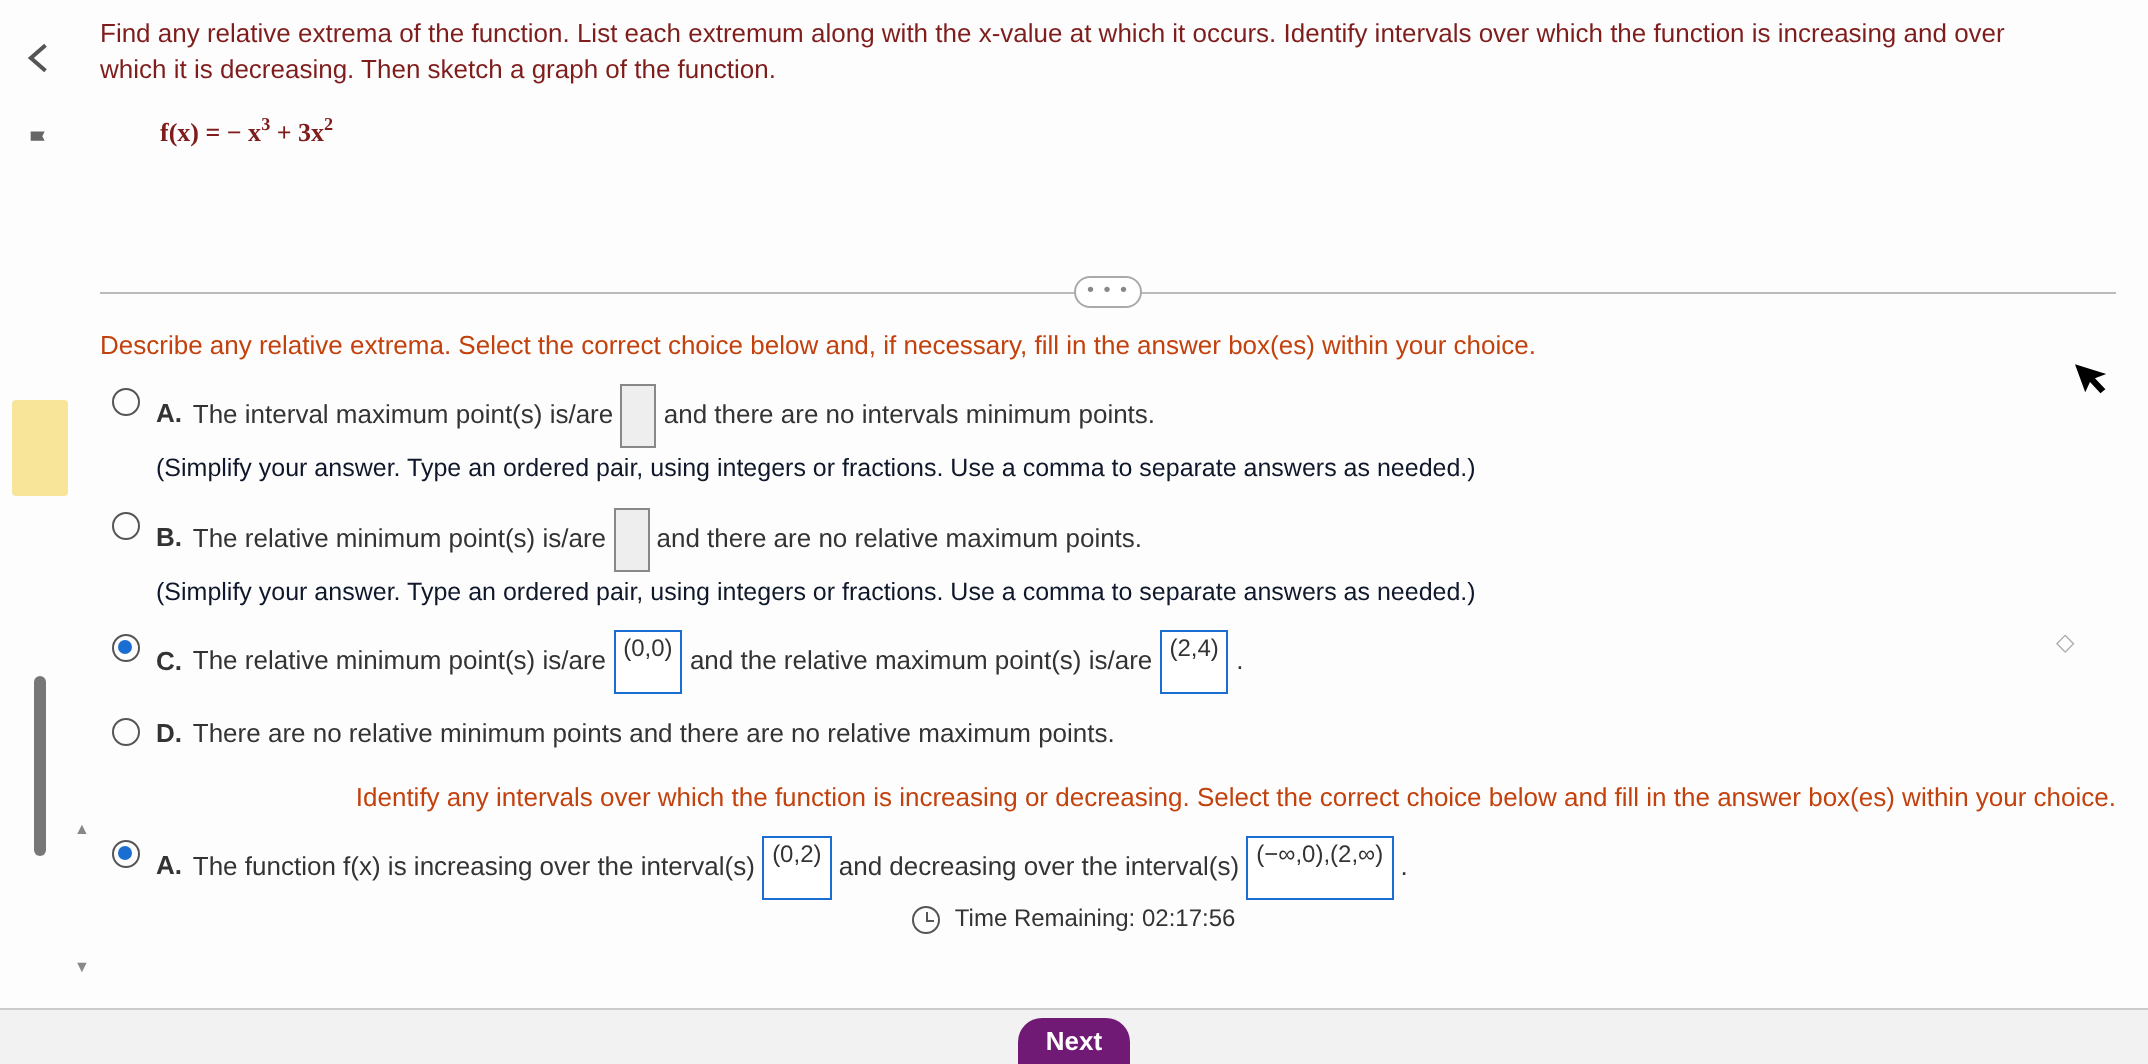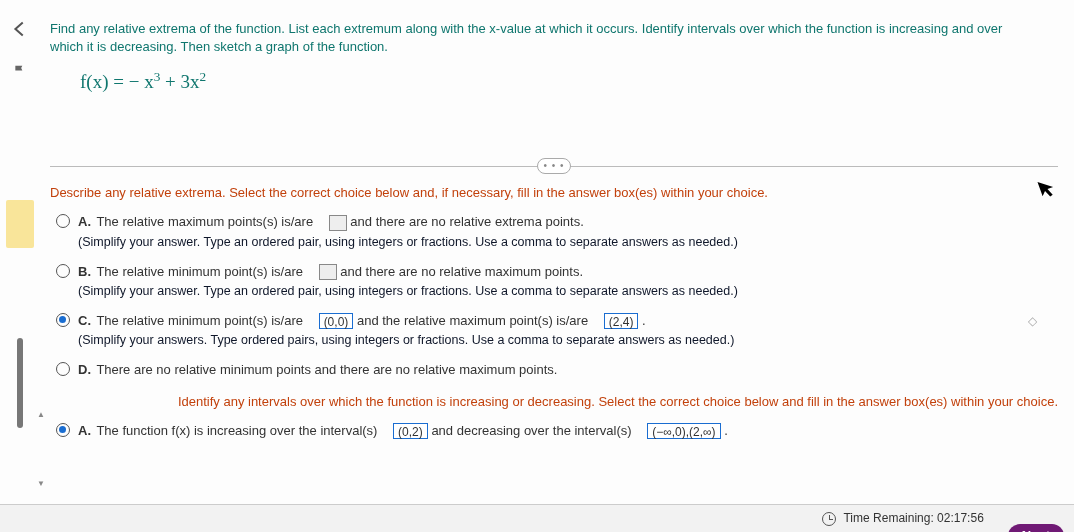--- a/index.html
+++ b/index.html
@@ -59,25 +59,26 @@
     align-items: center;
     gap: 60px;
     color: #888;
     font-size: 8px;
   }
   .content {
     position: absolute;
     left: 50px; right: 10px; top: 0; bottom: 0;
     padding-right: 6px;
   }
-  .prompt-block { padding-top: 20px; line-height: 1.4; color: #0f766e; font-size: 13px; }
+  .prompt-block { padding-top: 8px; line-height: 1.4; color: #7f1d1d; font-size: 13px; }
   .formula {
     margin: 12px 0 0 30px;
-    font-size: 19px;
+    font-size: 13px;
     font-family: "Times New Roman", serif;
+    font-weight: bold;
   }
   .formula sup { font-size: 0.7em; }
   .divider {
     position: relative;
     margin: 70px 0 18px 0;
     height: 1px;
     background: #bbb;
   }
   .divider-pill {
     position: absolute;
@@ -120,26 +121,25 @@
     left: 2px; top: 2px;
     width: 7px; height: 7px;
     background: #1a6dd1;
     border-radius: 50%;
   }
   .choice-body { flex: 1; line-height: 1.5; }
   .choice-letter { font-weight: bold; margin-right: 2px; }
   .ans-box {
     display: inline-block;
     min-width: 18px;
-    height: 16px;
+    height: 32px;
     border: 1px solid #888;
     background: #eee;
     vertical-align: middle;
     padding: 0 2px;
-    margin-left: 12px;
   }
   .ans-box.filled {
     background: #fff;
     border: 1.5px solid #1a6dd1;
     padding: 0 4px;
     font-size: 12px;
     line-height: 16px;
   }
   .hint { color: #0f172a; font-size: 12.5px; }
   .cursor-ptr {
@@ -160,21 +160,22 @@
     position: absolute;
     left: 0; right: 0; bottom: 0;
     height: 28px;
     background: #f2f2f2;
     border-top: 1px solid #ccc;
     display: flex;
     align-items: center;
     justify-content: flex-end;
     padding: 0 10px;
     font-size: 12px;
-    gap: 24px;
+    gap: 8px;
+    flex-direction: column;
   }
   .clock-icon {
     width: 14px; height: 14px;
     border: 1.3px solid #555;
     border-radius: 50%;
     position: relative;
     display: inline-block;
     margin-right: 4px;
     vertical-align: middle;
   }
@@ -239,23 +240,23 @@
   <div class="divider">
     <div class="divider-pill">• • •</div>
   </div>
 
   <div class="section-head">Describe any relative extrema. Select the correct choice below and, if necessary, fill in the answer box(es) within your choice.</div>
 
   <div class="choice">
     <div class="radio"></div>
     <div class="choice-body">
       <span class="choice-letter">A.</span>
-      <span>The relative maximum points(s) is/are </span>
+      <span>The interval maximum point(s) is/are </span>
       <span class="ans-box"></span>
-      <span> and there are no relative extrema points.</span><br>
+      <span> and there are no intervals minimum points.</span><br>
       <span class="hint">(Simplify your answer. Type an ordered pair, using integers or fractions. Use a comma to separate answers as needed.)</span>
     </div>
   </div>
 
   <div class="choice">
     <div class="radio"></div>
     <div class="choice-body">
       <span class="choice-letter">B.</span>
       <span>The relative minimum point(s) is/are </span>
       <span class="ans-box"></span>
@@ -266,21 +267,20 @@
 
   <div class="choice">
     <div class="radio selected"></div>
     <div class="choice-body">
       <span class="choice-letter">C.</span>
       <span>The relative minimum point(s) is/are </span>
       <span class="ans-box filled">(0,0)</span>
       <span> and the relative maximum point(s) is/are </span>
       <span class="ans-box filled">(2,4)</span>
       <span>.</span><br>
-      <span class="hint">(Simplify your answers. Type ordered pairs, using integers or fractions. Use a comma to separate answers as needed.)</span>
     </div>
   </div>
 
   <div class="choice">
     <div class="radio"></div>
     <div class="choice-body">
       <span class="choice-letter">D.</span>
       <span>There are no relative minimum points and there are no relative maximum points.</span>
     </div>
   </div>

